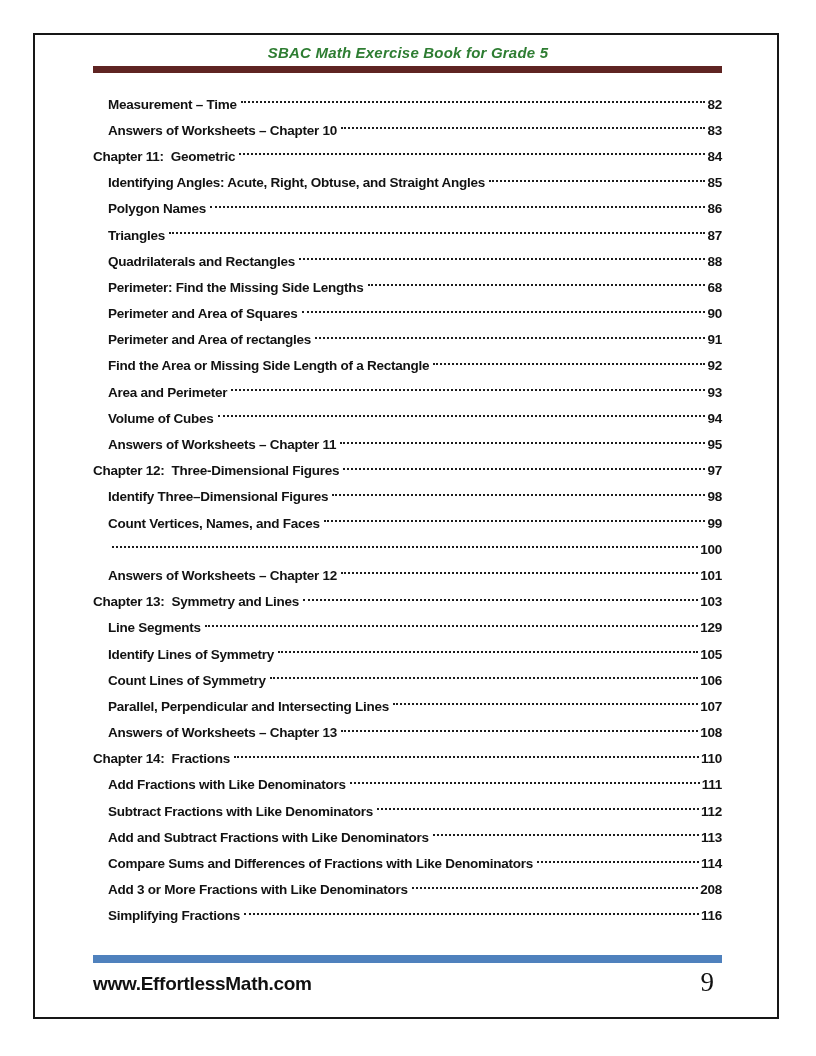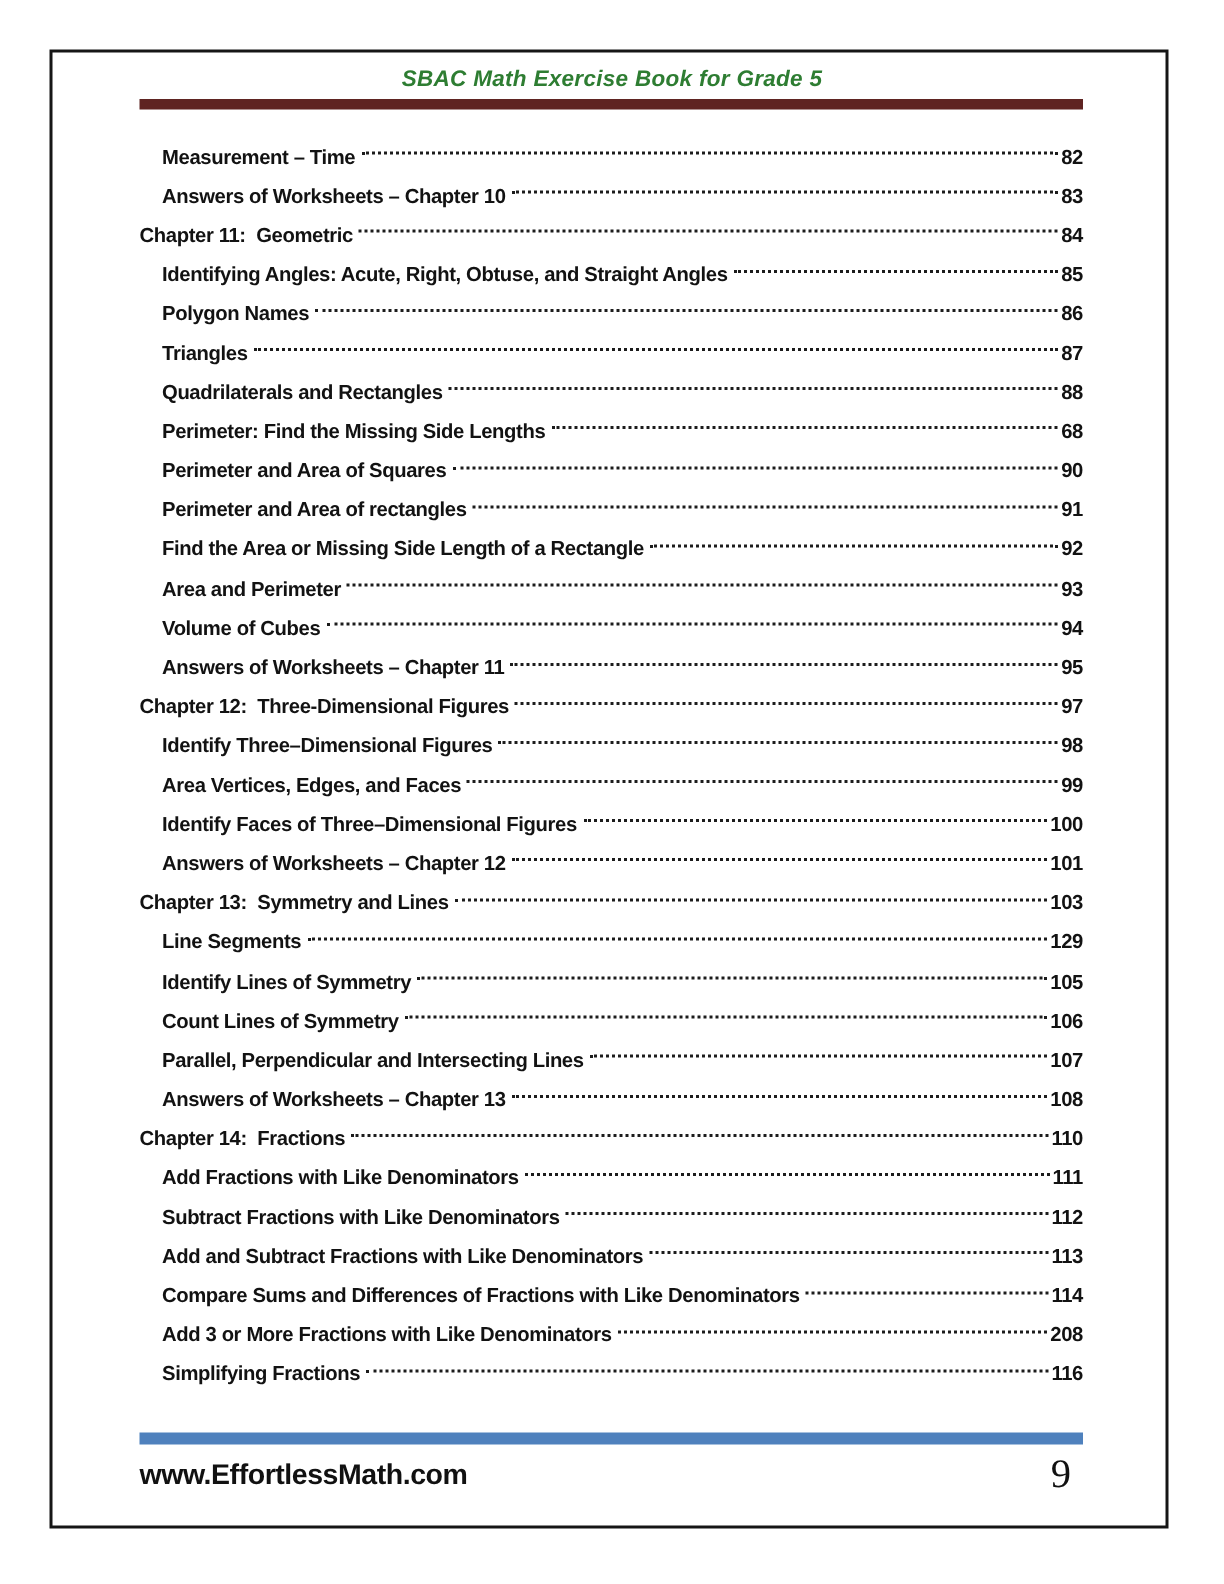--- a/index.html
+++ b/index.html
@@ -148,27 +148,26 @@
     <span class="toc-page">97</span>
   </div>
 
   <div class="toc-row sub">
     <span class="toc-label">Identify Three–Dimensional Figures</span>
     <span class="dot-leader"></span>
     <span class="toc-page">98</span>
   </div>
 
   <div class="toc-row sub">
-    <span class="toc-label">Area Vertices, Edges, and Faces</span>
+    <span class="toc-label">Count Vertices, Names, and Faces</span>
     <span class="dot-leader"></span>
     <span class="toc-page">99</span>
   </div>
 
   <div class="toc-row sub">
-    <span class="toc-label">Identify Faces of Three–Dimensional Figures</span>
     <span class="dot-leader"></span>
     <span class="toc-page">100</span>
   </div>
 
   <div class="toc-row sub">
     <span class="toc-label">Answers of Worksheets – Chapter 12</span>
     <span class="dot-leader"></span>
     <span class="toc-page">101</span>
   </div>
 

